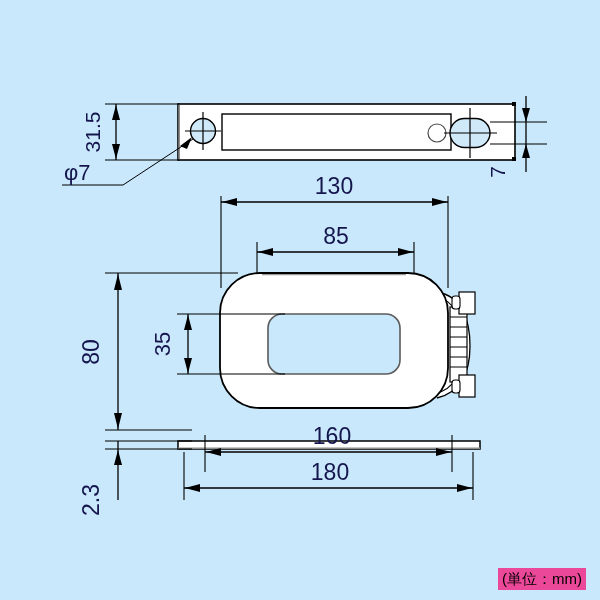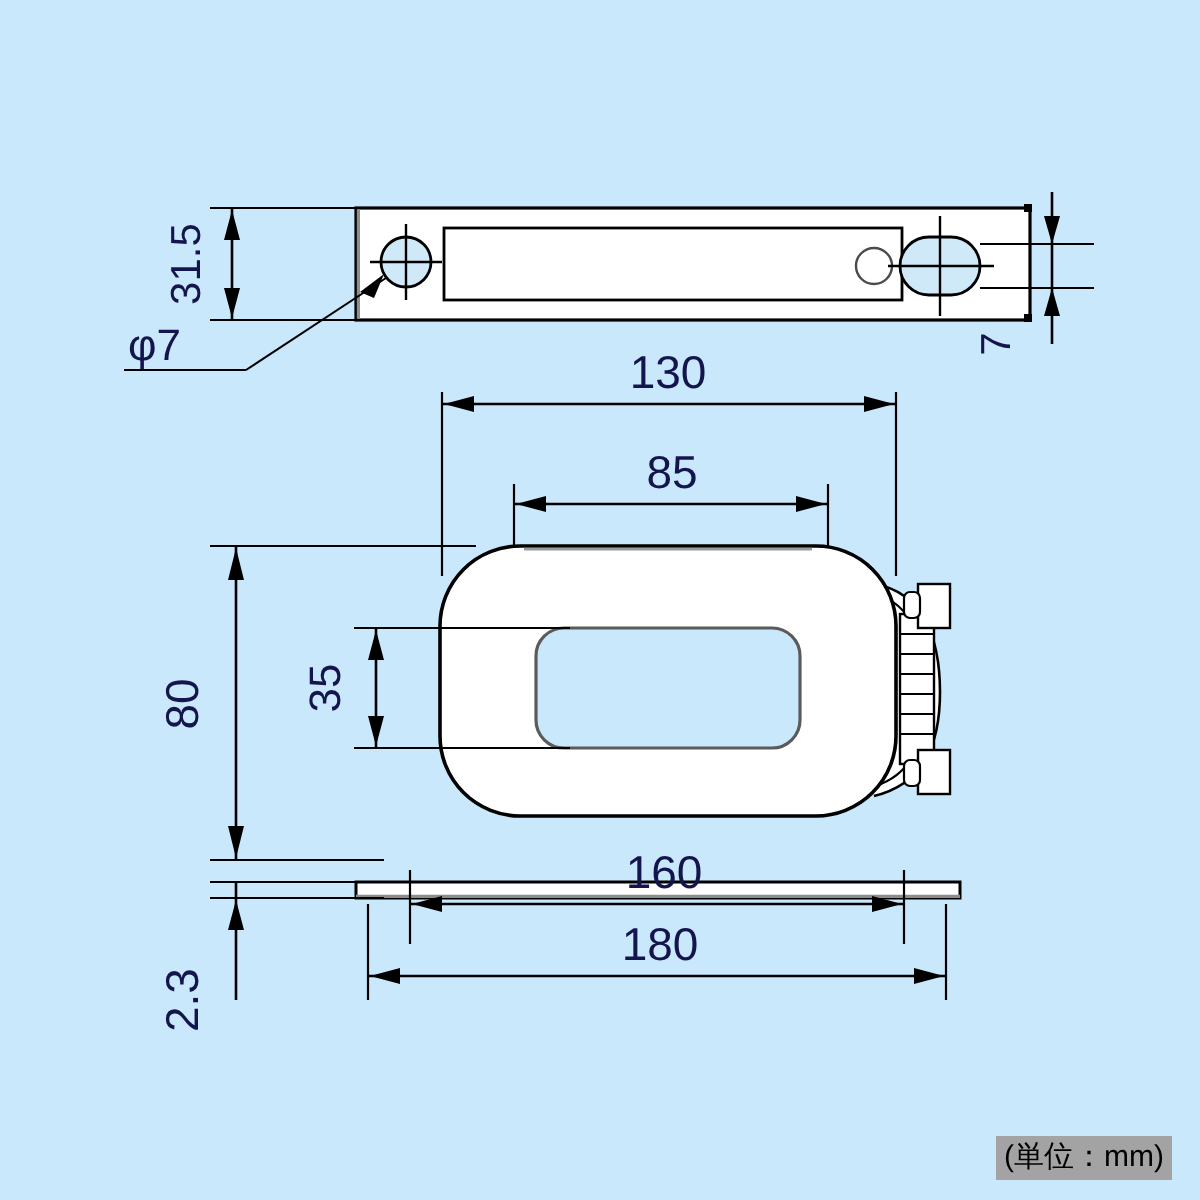--- a/index.html
+++ b/index.html
@@ -24,21 +24,21 @@
     height: 600px;
   }
   .dimtext {
     font-family: "Liberation Sans", sans-serif;
     fill: #15154d;
   }
   .unitbox {
     position: absolute;
     right: 14px;
     bottom: 10px;
-    background: #a3a3a3;
+    background: #ec4899;
     color: #000000;
     font-family: "Liberation Sans", sans-serif;
     font-size: 15px;
     line-height: 20px;
     padding: 1px 4px;
     white-space: nowrap;
     letter-spacing: 0px;
   }
 </style>
 </head>

